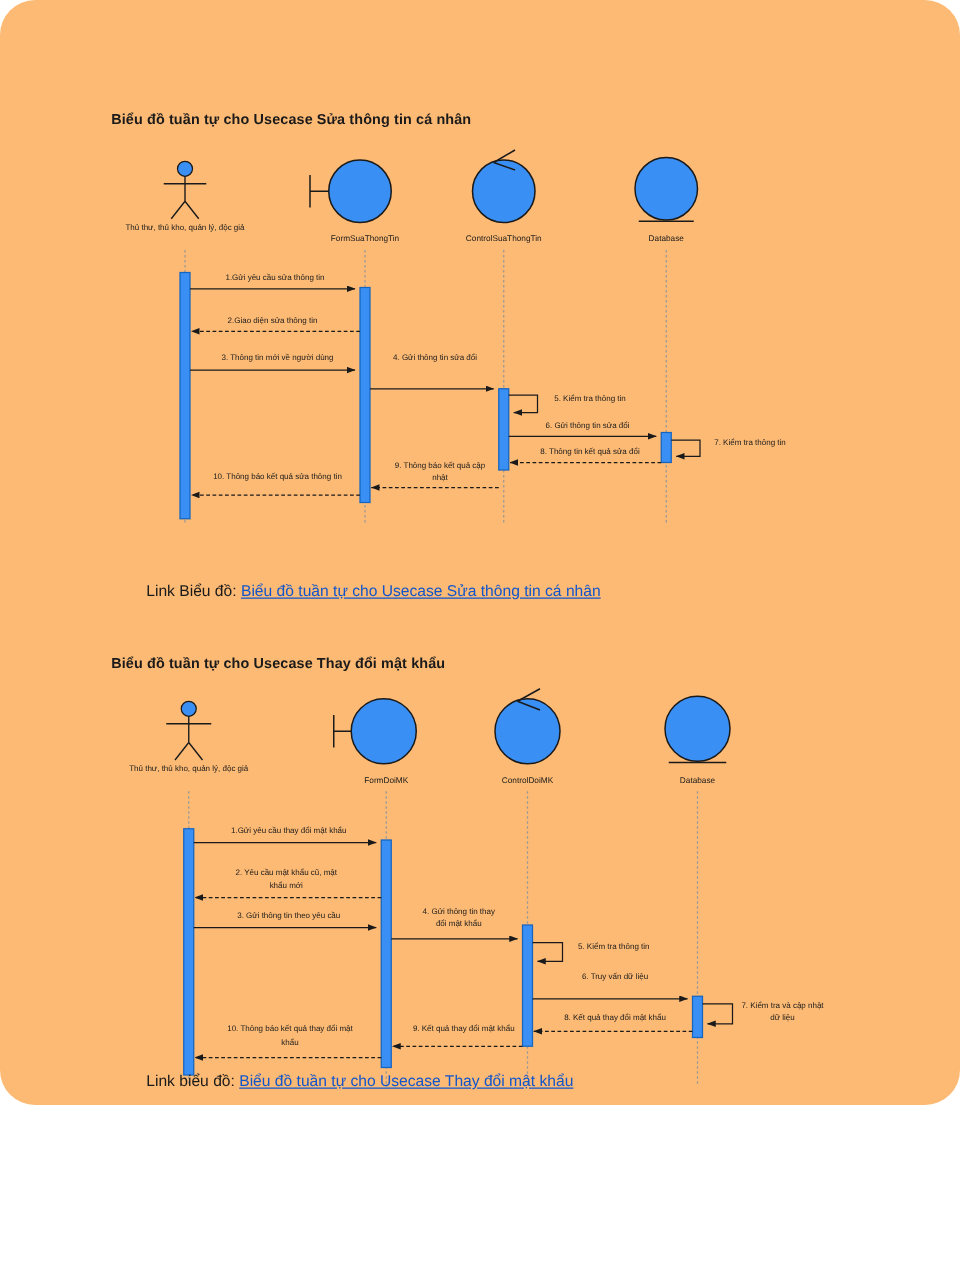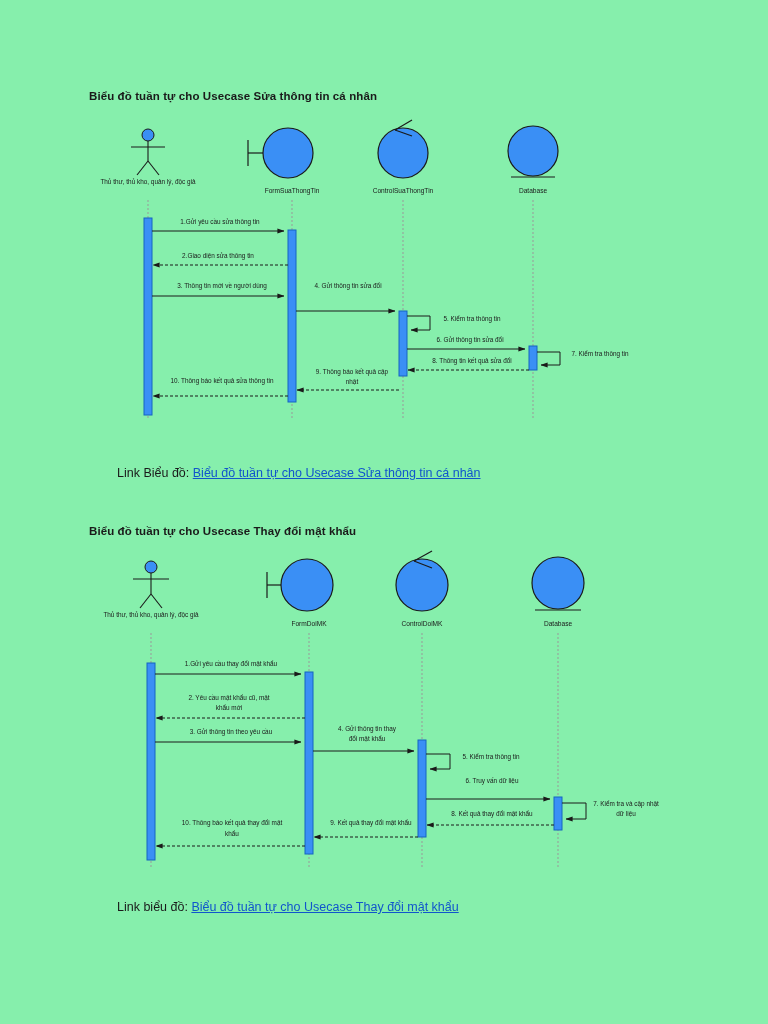--- a/index.html
+++ b/index.html
@@ -11,22 +11,23 @@
     width: 768px;
     height: 1024px;
     font-family: "Liberation Sans", sans-serif;
     color: #000000;
     position: relative;
     overflow: hidden;
   }
   .page {
     position: relative;
     width: 768px;
-    height: 1024px;
-    background: #86efac;
+    height: 884px;
+    background: #fdba74;
+    border-radius: 28px;
   }
   .section-title {
     position: absolute;
     left: 89px;
     font-size: 11.5px;
     font-weight: bold;
     color: #1a1a1a;
     letter-spacing: 0.1px;
     white-space: nowrap;
   }
@@ -35,21 +36,21 @@
 
   .link-line {
     position: absolute;
     left: 89px;
     font-size: 12.5px;
     color: #1a1a1a;
     white-space: nowrap;
     margin-left: 28px;
   }
   #link-row-1 { top: 466px; }
-  #link-row-2 { top: 900px; }
+  #link-row-2 { top: 858px; }
   .link-anchor {
     color: #1155cc;
     text-decoration: underline;
     cursor: pointer;
   }
   .diagram {
     position: absolute;
     left: 0;
   }
   #diagram-1 { top: 118px; }

